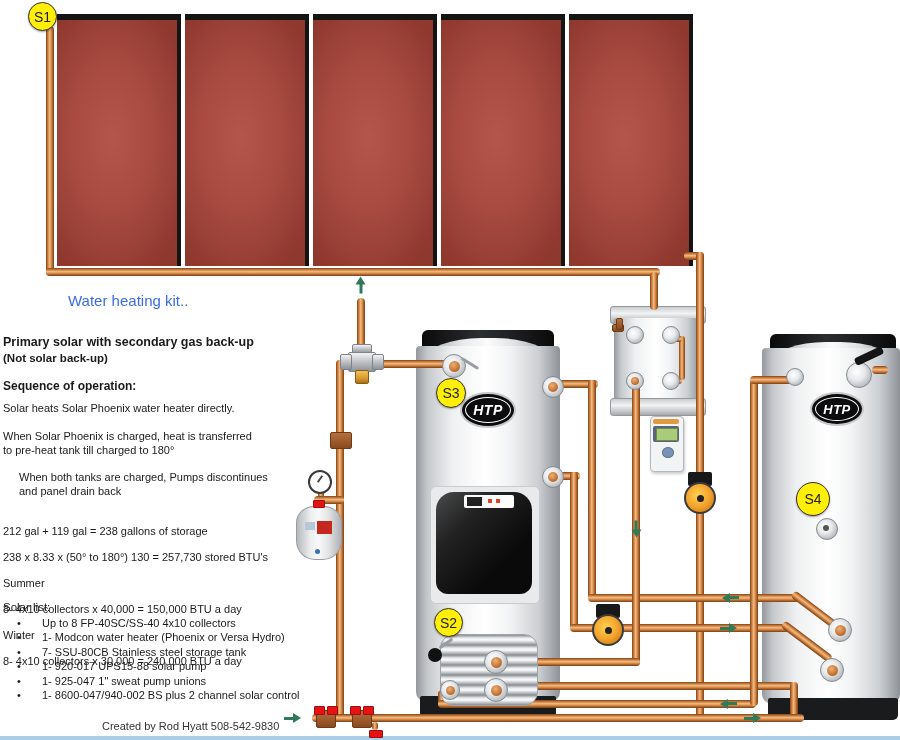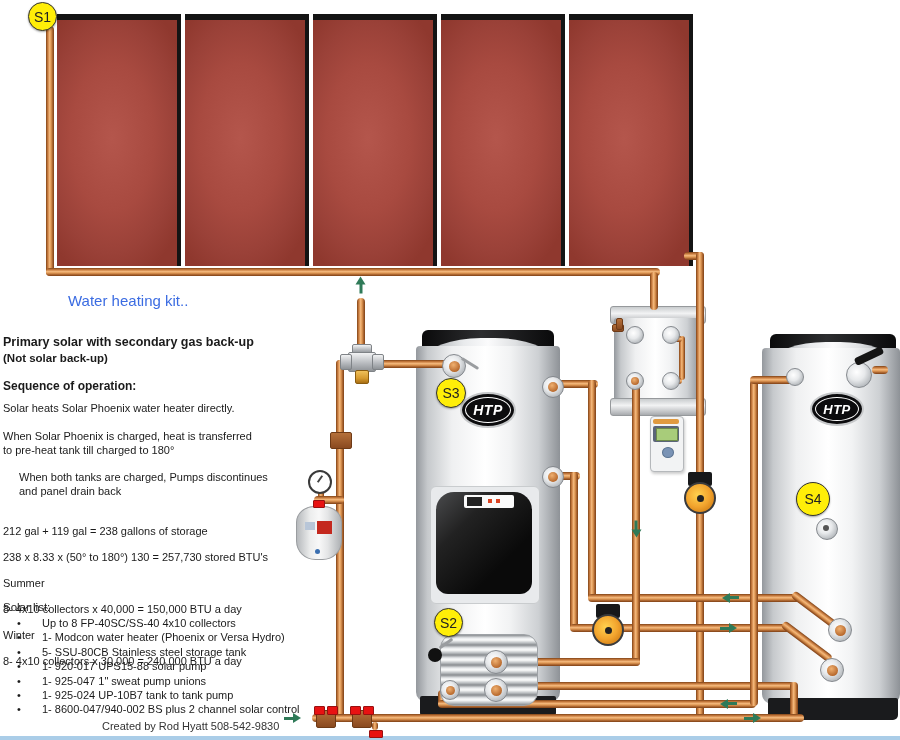--- a/index.html
+++ b/index.html
@@ -284,23 +284,22 @@
     <div>Summer</div>
     <div>8- 4x10 collectors x 40,000 = 150,000 BTU a day</div>
     <div>Winter</div>
     <div>8- 4x10 collectors x 30,000 = 240,000 BTU a day</div>
   </div>
 
   <div class="txt" style="left:3px;top:601px;font-size:11.5px">Solar list:</div>
   <ul class="parts-ul" style="left:12px;top:616px">
     <li>Up to 8 FP-40SC/SS-40 4x10 collectors</li>
     <li>1- Modcon water heater (Phoenix or Versa Hydro)</li>
-    <li>5- SSU-80CB Stainless steel storage tank</li>
+    <li>7- SSU-80CB Stainless steel storage tank</li>
     <li>1- 920-017 UPS15-88 solar pump</li>
     <li>1- 925-047 1" sweat pump unions</li>
-    <li>1- 925-024 UP-10B7 tank to tank pump</li>
     <li>1- 8600-047/940-002 BS plus 2 channel solar control</li>
   </ul>
 
   <div class="txt" style="left:102px;top:720px;color:#333">Created by Rod Hyatt 508-542-9830</div>
 
   <div class="bottom-line"></div>
 </div>
 
 </body></html>

